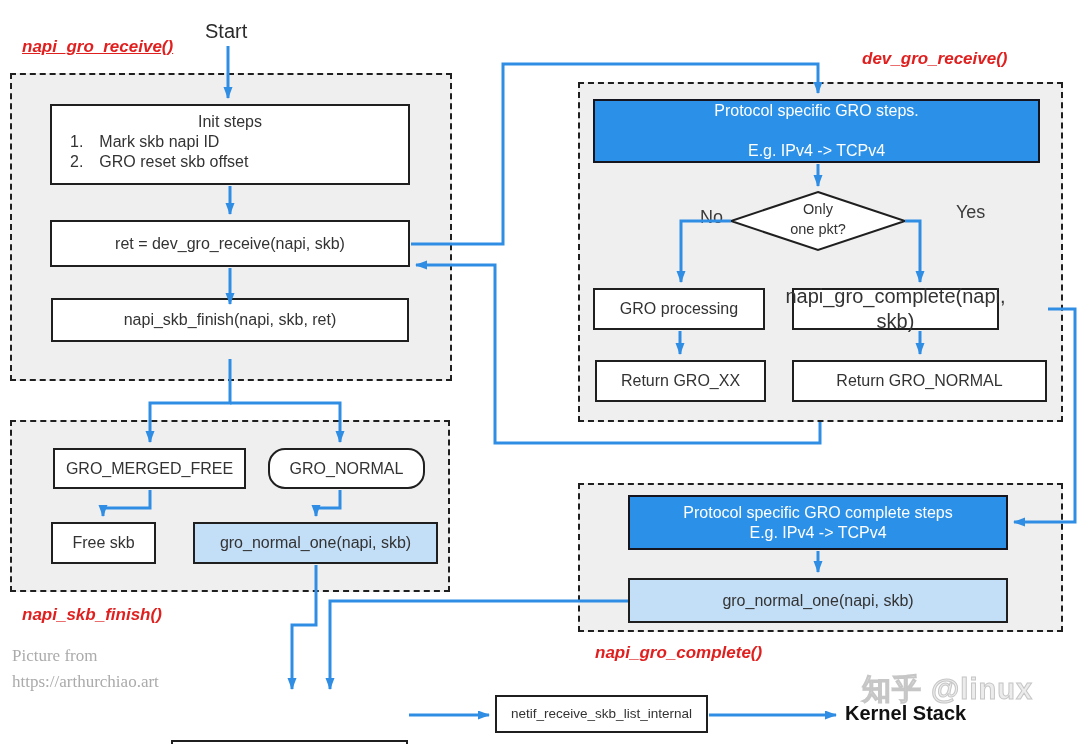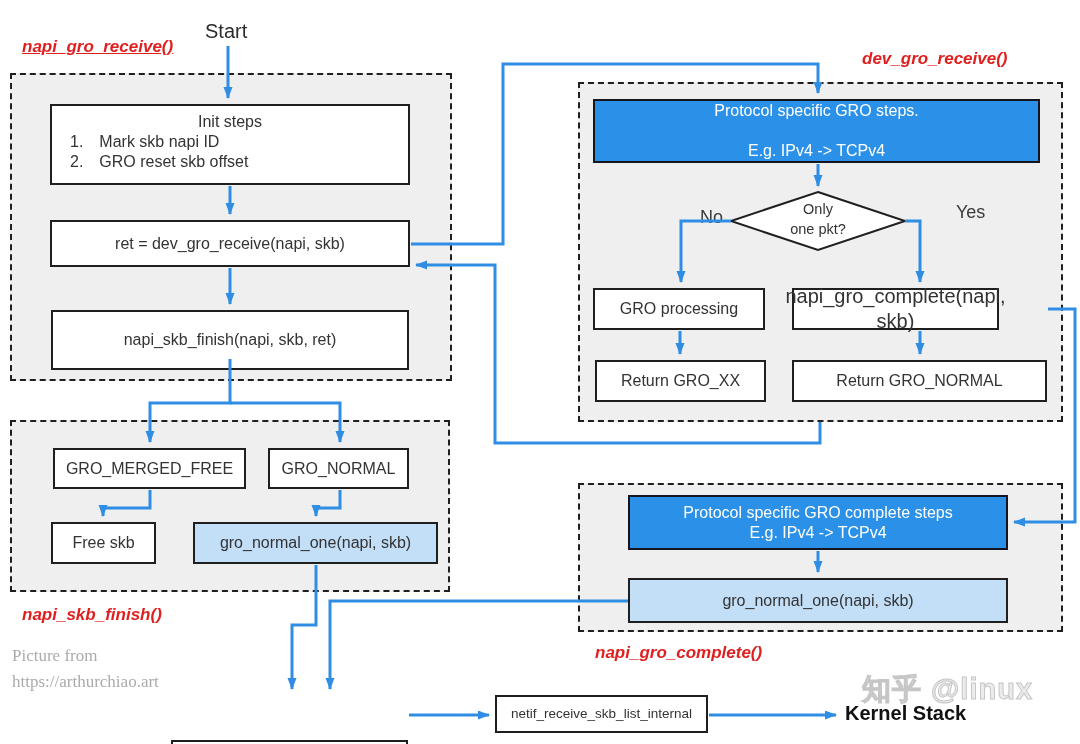--- a/index.html
+++ b/index.html
@@ -66,23 +66,23 @@
     <span class="li">
       <span>1.</span>
       <span>Mark skb napi ID</span>
     </span>
     <span class="li">
       <span>2.</span>
       <span>GRO reset skb offset</span>
     </span>
   </div>
   <div class="box" style="left:50px; top:220px; width:360px; height:47px;">ret = dev_gro_receive(napi, skb)</div>
-  <div class="box" style="left:51px; top:310px; width:358px; height:60px;">napi_skb_finish(napi, skb, ret)</div>
+  <div class="box" style="left:51px; top:298px; width:358px; height:44px;">napi_skb_finish(napi, skb, ret)</div>
   <div class="box" style="left:53px; top:448px; width:193px; height:41px;">GRO_MERGED_FREE</div>
-  <div class="box" style="left:268px; top:448px; width:141px; height:41px;">GRO_NORMAL</div>
+  <div class="box" style="left:268px; top:448px; width:157px; height:41px;border-radius:17px;">GRO_NORMAL</div>
   <div class="box" style="left:51px; top:522px; width:105px; height:42px;">Free skb</div>
   <div class="box lightbox" style="left:193px; top:522px; width:245px; height:42px;">gro_normal_one(napi, skb)</div>
 
   <div class="box bluebox" style="left:593px; top:99px; width:447px; height:64px;justify-content:space-between;">
     <span>Protocol specific GRO steps.</span>
     <span>E.g. IPv4 -&gt; TCPv4</span>
   </div>
   <div id="diamond-label">
     <span style="display:block;">Only</span>
     <span style="display:block;">one pkt?</span>

